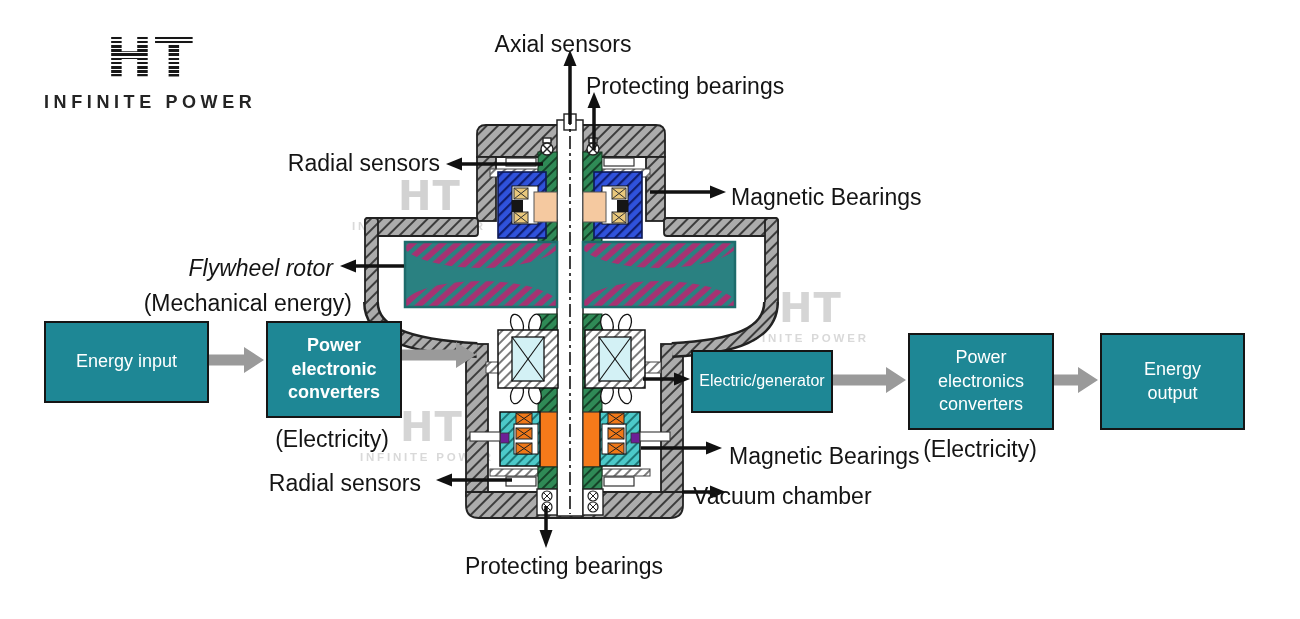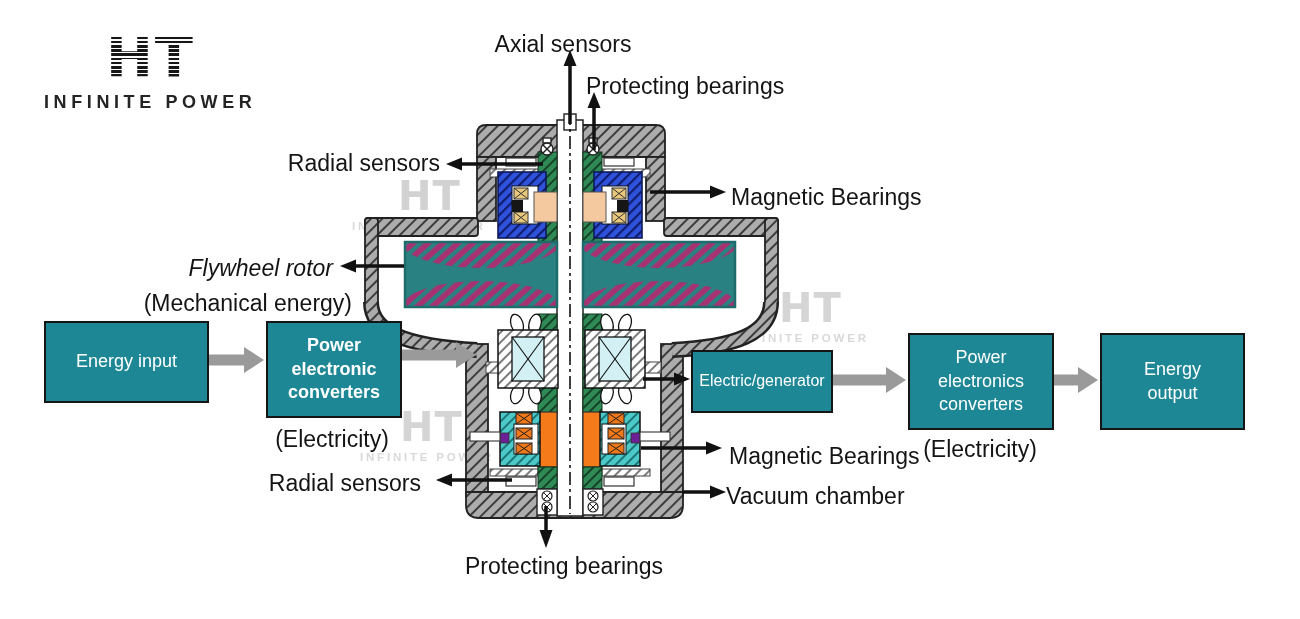--- a/index.html
+++ b/index.html
@@ -33,21 +33,21 @@
   .lbl{position:absolute;z-index:2;font-size:23px;white-space:nowrap;color:#141414;}
   .lbl-axial{left:563px;top:31px;transform:translateX(-50%);}
   .lbl-prot-top{left:586px;top:73px;}
   .lbl-radial-top{right:860px;top:150px;}
   .lbl-magbear-top{left:731px;top:184px;}
   .lbl-flywheel{right:967px;top:255px;font-style:italic;}
   .lbl-mech{right:948px;top:290px;}
   .lbl-elec-left{left:332px;top:426px;transform:translateX(-50%);}
   .lbl-radial-bot{right:879px;top:470px;}
   .lbl-magbear-bot{left:729px;top:443px;}
-  .lbl-vacuum{left:726px;top:483px;}
+  .lbl-vacuum{left:693px;top:483px;}
   .lbl-prot-bot{left:564px;top:553px;transform:translateX(-50%);}
   .lbl-elec-right{left:980px;top:436px;transform:translateX(-50%);}
 </style>
 </head>
 <body>
 
 <div class="stage">
 
   <div class="wm" style="left:352px;top:176px;">
     <div class="wm-ht" style="margin-left:46px;color:#d2d2d2;">HT</div>

